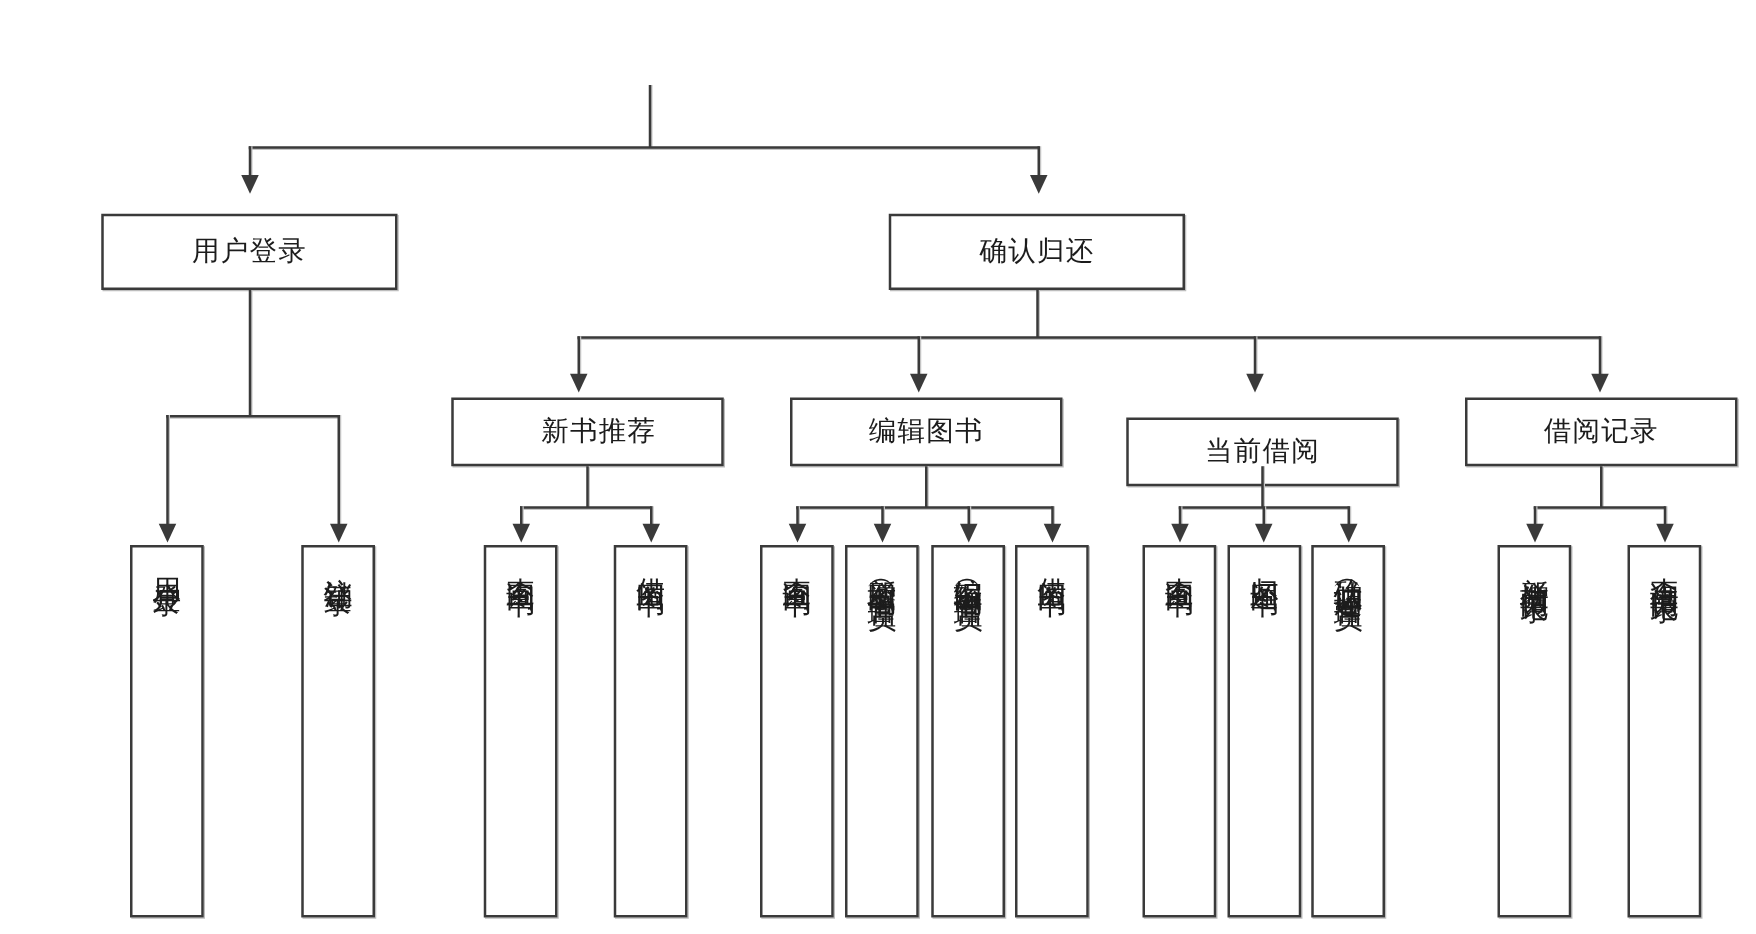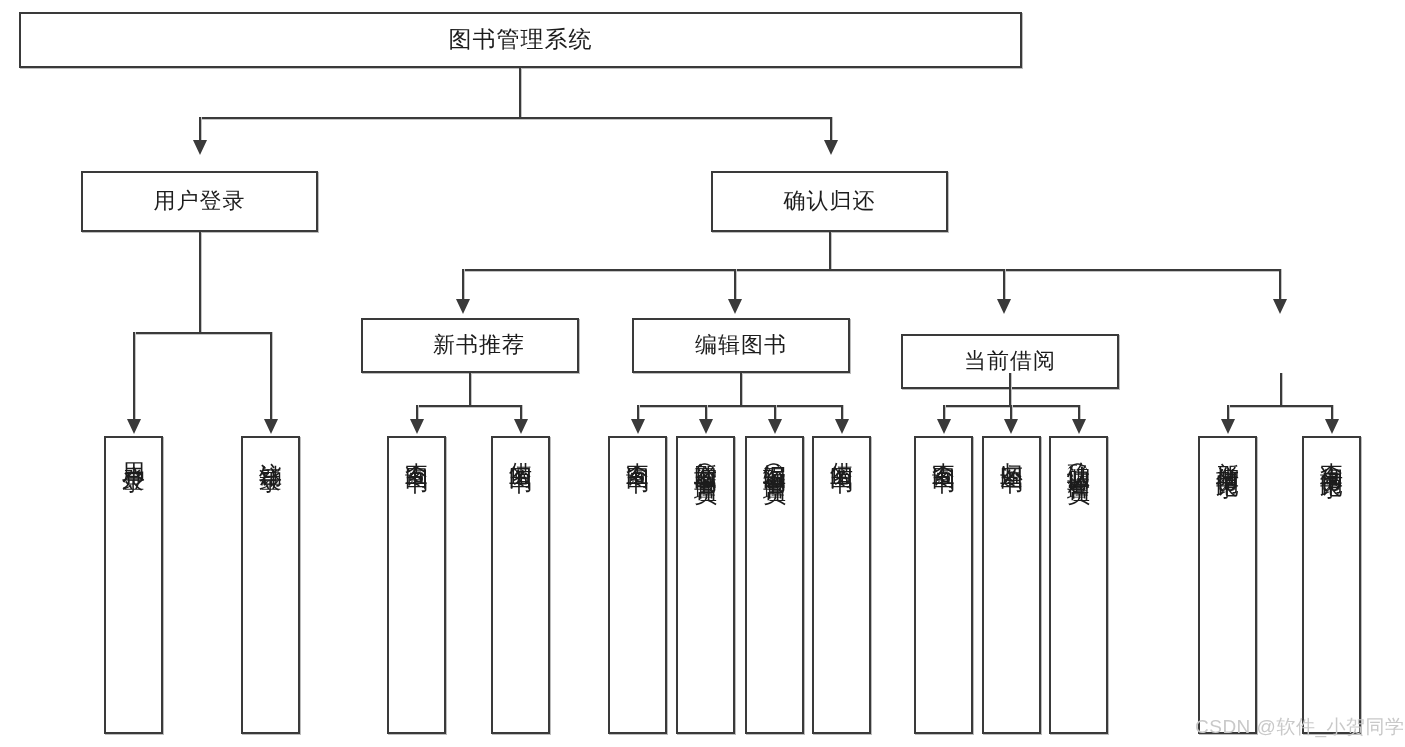--- a/index.html
+++ b/index.html
@@ -79,23 +79,20 @@
     white-space:nowrap;
     letter-spacing:0.5px;
     pointer-events:none;
   }
 </style>
 </head>
 <body>
 
 <div id="canvas">
 
-  <div class="node root h" style="left:19px;top:12px;width:1003px;height:56px;">
-    <span class="label">图书管理系统</span>
-  </div>
 
   <div class="ln v shadow-v" style="left:519px;top:68px;width:2px;height:50px;"></div>
   <div class="ln h shadow-h" style="left:199px;top:117px;width:633px;height:2px;"></div>
   <div class="ln v shadow-v" style="left:199px;top:117px;width:2px;height:26px;"></div>
   <div class="arrow" style="left:193px;top:140px;"></div>
   <div class="ln v shadow-v" style="left:830px;top:117px;width:2px;height:26px;"></div>
   <div class="arrow" style="left:824px;top:140px;"></div>
 
   <div class="node h" style="left:81px;top:171px;width:237px;height:61px;">
     <span class="label">用户登录</span>
@@ -125,20 +122,23 @@
 
   <div class="node h" style="left:361px;top:318px;width:218px;height:55px;padding-left:18px;">
     <span class="label">新书推荐</span>
   </div>
   <div class="node h" style="left:632px;top:318px;width:218px;height:55px;">
     <span class="label">编辑图书</span>
   </div>
   <div class="node h" style="left:901px;top:334px;width:218px;height:55px;">
     <span class="label">当前借阅</span>
   </div>
+  <div class="node h" style="left:1172px;top:318px;width:218px;height:55px;">
+    <span class="label">借阅记录</span>
+  </div>
 
   <div class="ln v shadow-v" style="left:469px;top:373px;width:2px;height:33px;"></div>
   <div class="ln h shadow-h" style="left:416px;top:405px;width:106px;height:2px;"></div>
   <div class="ln v shadow-v" style="left:416px;top:405px;width:2px;height:15px;"></div>
   <div class="arrow" style="left:410px;top:419px;"></div>
   <div class="ln v shadow-v" style="left:520px;top:405px;width:2px;height:15px;"></div>
   <div class="arrow" style="left:514px;top:419px;"></div>
 
   <div class="ln v shadow-v" style="left:740px;top:373px;width:2px;height:33px;"></div>
   <div class="ln h shadow-h" style="left:637px;top:405px;width:206px;height:2px;"></div>
@@ -204,15 +204,14 @@
     <span class="label">确认归还（管理员）</span>
   </div>
 
   <div class="node v" style="left:1198px;top:436px;width:59px;height:298px;">
     <span class="label">新增借阅记录</span>
   </div>
   <div class="node v" style="left:1302px;top:436px;width:59px;height:298px;">
     <span class="label">查询借阅记录</span>
   </div>
 
-  <div id="watermark" style="left:1195px;top:714px;">CSDN @软件_小贺同学</div>
 
 </div>
 
 </body></html>

